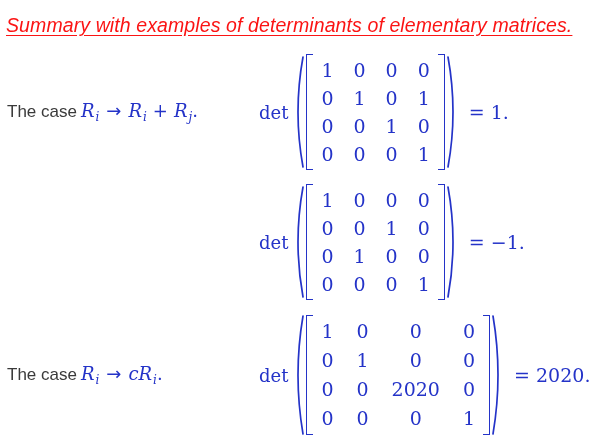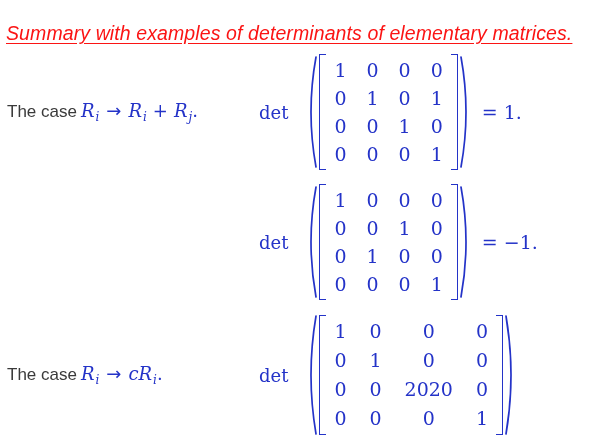--- a/index.html
+++ b/index.html
@@ -6,21 +6,21 @@
     --title-red:#fb1414;
     --math-blue:#2433c8;
     --label-gray:#3a3a3a;
   }
   html,body{margin:0;padding:0;background:#fff;}
   .slide{
     position:relative;width:600px;height:445px;background:#ffffff;
     overflow:hidden;font-family:"Liberation Sans",sans-serif;
   }
   .title{
-    position:absolute;left:6px;top:22px;width:592px;
+    position:absolute;left:6px;top:14px;width:592px;
     font-family:"Liberation Sans",sans-serif;
     font-size:19.5px;font-style:italic;color:var(--title-red);
     text-decoration:underline;text-underline-offset:3px;
     white-space:nowrap;letter-spacing:0.1px;
   }
   .row{position:absolute;left:0;width:600px;}
   .row1{top:53px;height:118px;}
   .row2{top:183px;height:118px;}
   .row3{top:311px;height:128px;}
   .case-label{
@@ -35,21 +35,21 @@
   .tok-var{font-style:italic;}
   .tok-sub{font-style:italic;font-size:12px;vertical-align:-4px;margin-left:1px;}
   .tok-arrow{font-style:normal;margin:0 7px;font-family:"DejaVu Sans",sans-serif;}
   .tok-op{font-style:normal;margin:0 6px;}
   .tok-end{font-style:normal;}
   .det-expr{
     position:absolute;left:259px;top:0;height:100%;
     display:flex;align-items:center;
     font-family:"DejaVu Serif",serif;color:var(--math-blue);
   }
-  .det-word{font-size:18px;margin-right:16px;}
+  .det-word{font-size:18px;margin-right:3px;}
   .paren{flex:0 0 auto;display:block;}
   .paren path{stroke:var(--math-blue);stroke-width:1.7;fill:none;stroke-linecap:round;}
   .matrix-wrap{display:flex;align-items:stretch;margin:0 1px;}
   .bk{flex:0 0 auto;width:6px;}
   .bk-l{border-left:1.8px solid var(--math-blue);border-top:1.8px solid var(--math-blue);border-bottom:1.8px solid var(--math-blue);}
   .bk-r{border-right:1.8px solid var(--math-blue);border-top:1.8px solid var(--math-blue);border-bottom:1.8px solid var(--math-blue);}
   .matrix-grid{
     display:grid;grid-template-columns:repeat(4,auto);
     column-gap:20px;align-content:center;justify-items:center;
     padding:2px 8px;font-size:19px;line-height:28px;
@@ -165,16 +165,17 @@
             <div class="mcell">0</div>
             <div class="mcell">0</div>
             <div class="mcell">0</div>
             <div class="mcell">1</div>
           </div>
         <div class="bk bk-r"></div>
       </div>
       <svg class="paren" width="14" height="124" viewBox="0 0 14 124">
           <path d="M2 3 Q12 62 2 121"></path>
         </svg>
+      <span class="result">= 2020.</span>
     </div>
   </div>
 
 </div>
 
 </body></html>

